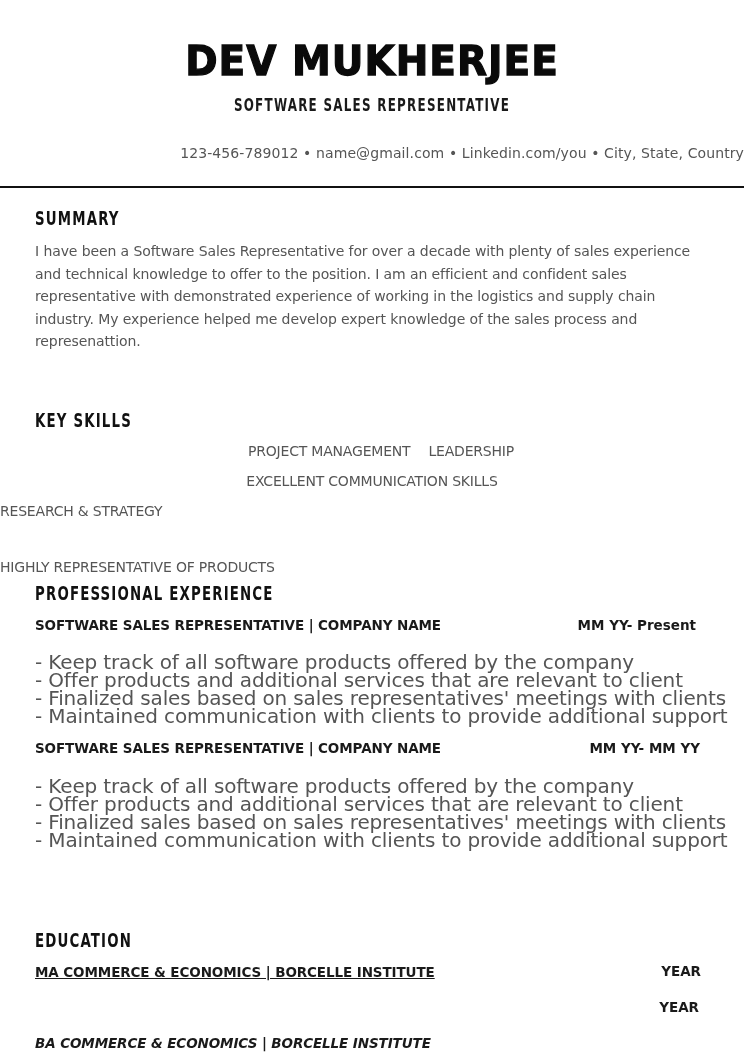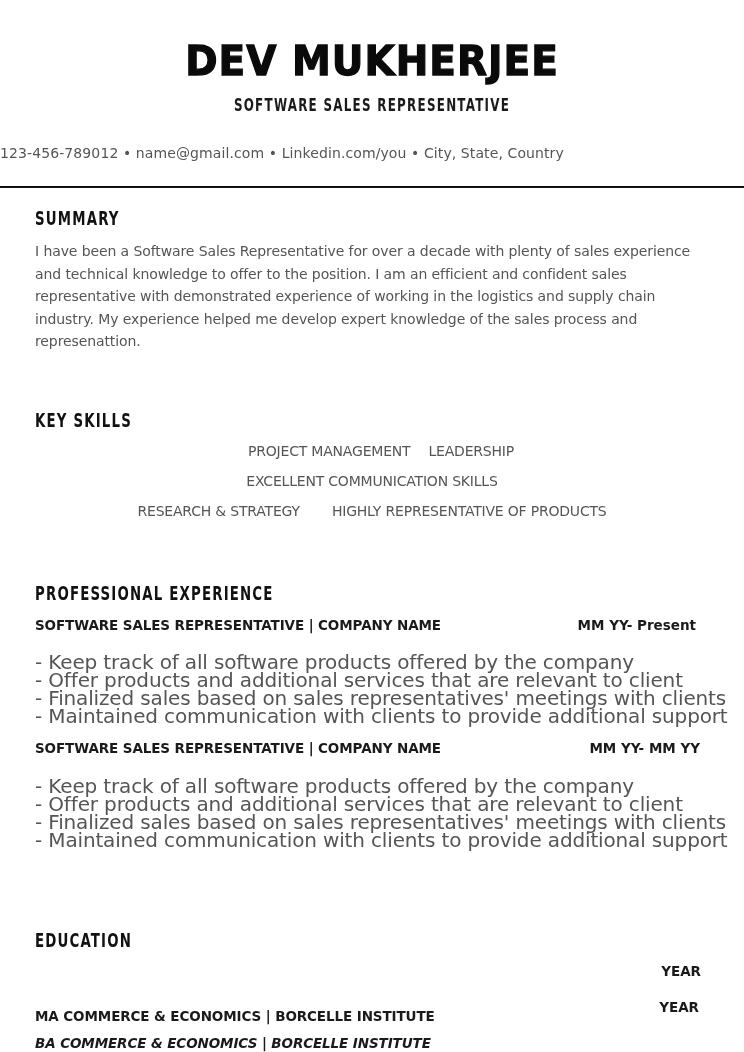--- a/index.html
+++ b/index.html
@@ -39,21 +39,21 @@
       font-size: 17px;
       letter-spacing: 1.6px;
       color: #1a1a1a;
       transform: scaleX(0.78);
     }
     .contact {
       position: absolute;
       top: 145px;
       left: 0;
       width: 744px;
-      text-align: left;
+      text-align: right;
       font-family: "DejaVu Sans", sans-serif;
       font-size: 14px;
       color: #555;
       letter-spacing: 0.1px;
     }
     .rule {
       position: absolute;
       top: 186px;
       left: 0;
       width: 744px;
@@ -140,21 +140,21 @@
 <p class="summary-text">I have been a Software Sales Representative for over a decade with plenty of sales experience and technical knowledge to offer to the position. I am an efficient and confident sales representative with demonstrated experience of working in the logistics and supply chain industry. My experience helped me develop expert knowledge of the sales process and represenattion.</p>
 
 <div class="section-title" style="top:409px;">KEY SKILLS</div>
 <div class="skills-row" style="top:443px; gap:18px;margin-left:9px;">
   <span>PROJECT MANAGEMENT</span>
   <span>LEADERSHIP</span>
 </div>
 <div class="skills-row" style="top:473px; gap:16px;">
   <span>EXCELLENT COMMUNICATION SKILLS</span>
 </div>
-<div class="skills-row" style="top:503px; gap:32px;">
+<div class="skills-row" style="top:503px; gap:40px;flex-direction:column;">
   <span>RESEARCH &amp; STRATEGY</span>
   <span>HIGHLY REPRESENTATIVE OF PRODUCTS</span>
 </div>
 
 <div class="section-title" style="top:582px;">PROFESSIONAL EXPERIENCE</div>
 
 <div class="job-title" style="top:617px;">SOFTWARE SALES REPRESENTATIVE | COMPANY NAME</div>
 <div class="job-date" style="top:617px; right:48px;">MM YY- Present</div>
 <ul class="bullets" style="top:653px;">
   <li>- Keep track of all software products offered by the company</li>
@@ -166,16 +166,16 @@
 <div class="job-title" style="top:740px;">SOFTWARE SALES REPRESENTATIVE | COMPANY NAME</div>
 <div class="job-date" style="top:740px; right:44px;">MM YY- MM YY</div>
 <ul class="bullets" style="top:777px;">
   <li>- Keep track of all software products offered by the company</li>
   <li>- Offer products and additional services that are relevant to client</li>
   <li>- Finalized sales based on sales representatives' meetings with clients</li>
   <li>- Maintained communication with clients to provide additional support</li>
 </ul>
 
 <div class="section-title" style="top:929px;">EDUCATION</div>
-<div class="edu-title" style="top:1008px;">MA COMMERCE &amp; ECONOMICS | BORCELLE INSTITUTE</div>
+<div class="edu-title" style="top:964px;text-decoration:underline;">MA COMMERCE &amp; ECONOMICS | BORCELLE INSTITUTE</div>
 <div class="edu-year" style="top:963px; right:43px;">YEAR</div>
 <div class="edu-title" style="top:1035px;font-style:italic;">BA COMMERCE &amp; ECONOMICS | BORCELLE INSTITUTE</div>
 <div class="edu-year" style="top:999px; right:45px;">YEAR</div>
 
 </body></html>

